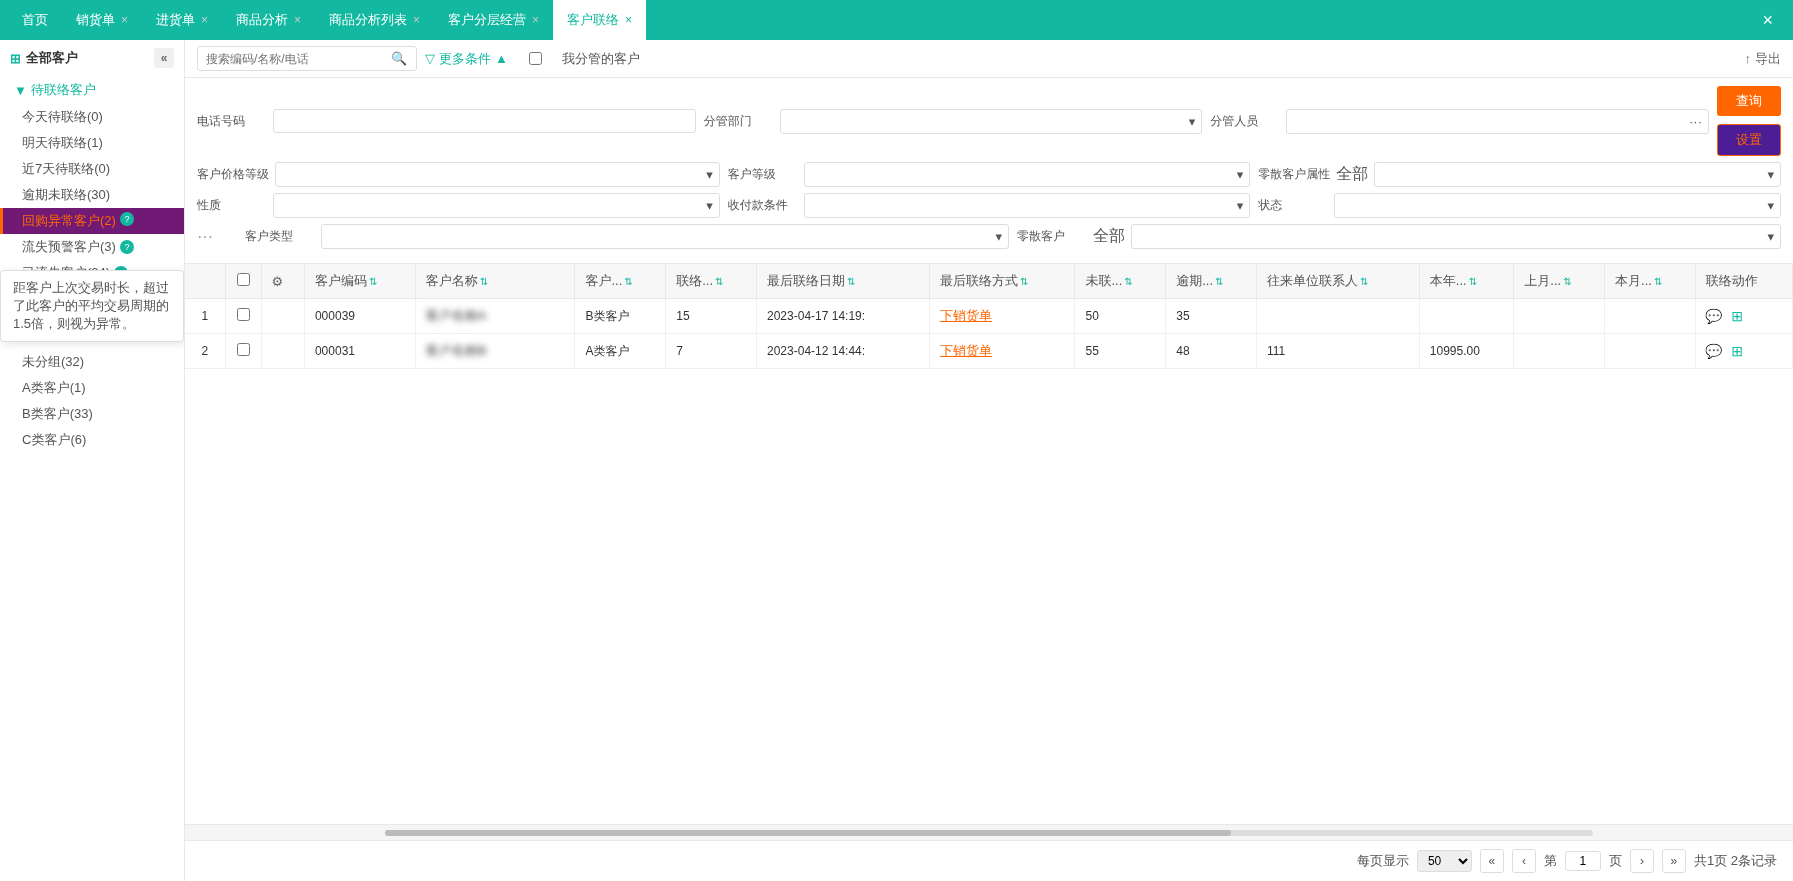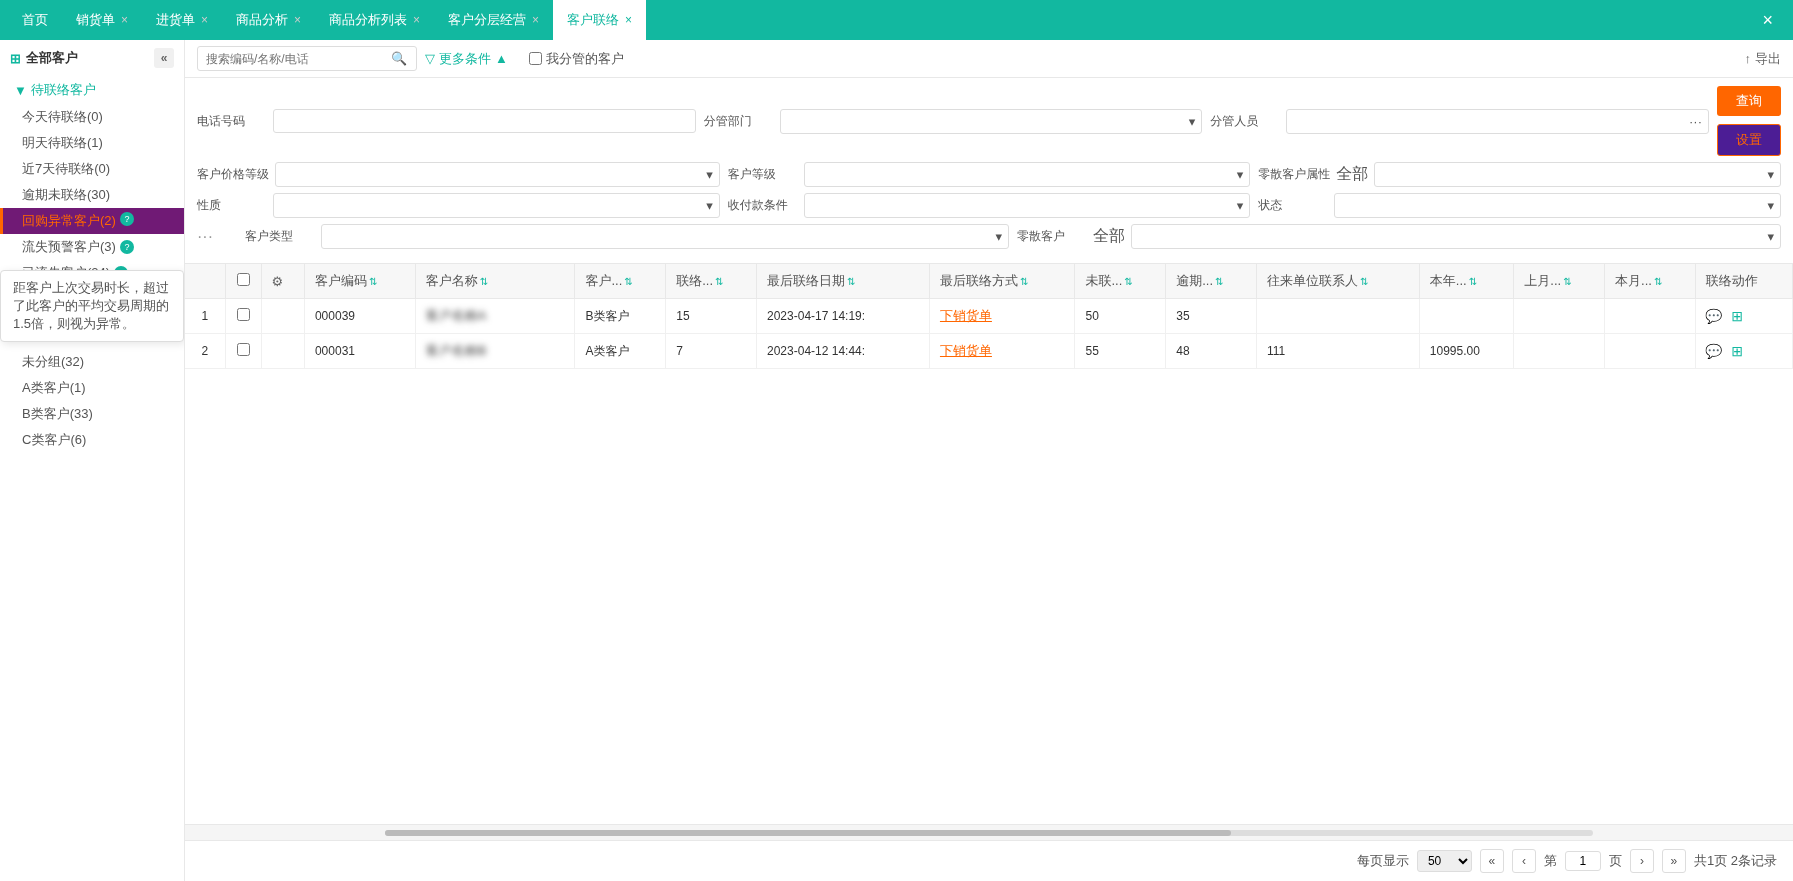--- a/index.html
+++ b/index.html
@@ -81,21 +81,21 @@
       display: flex; align-items: center; border: 1px solid #ddd; border-radius: 3px;
       padding: 4px 8px; width: 220px; gap: 4px;
     }
     .filter-search-input input {
       border: none; outline: none; font-size: 12px; flex: 1; color: #7f1d1d;
     }
     .more-conditions {
       display: flex; align-items: center; gap: 4px; color: #12b8a0; cursor: pointer; font-size: 12px;
     }
     .my-customers {
-      display: flex; align-items: center; gap: 4px; color: #555; font-size: 12px; padding-left: 13px;
+      display: flex; align-items: center; gap: 20px; color: #555; font-size: 12px; padding-left: 13px;
     }
     .my-customers input[type=checkbox] { cursor: pointer; }
     .export-btn {
       margin-left: auto; display: flex; align-items: center; gap: 4px;
       color: #666; cursor: pointer; font-size: 12px;
     }
 
     
     .advanced-filter {
       background: #fff; padding: 8px 12px; border-bottom: 1px solid #e8e8e8;

